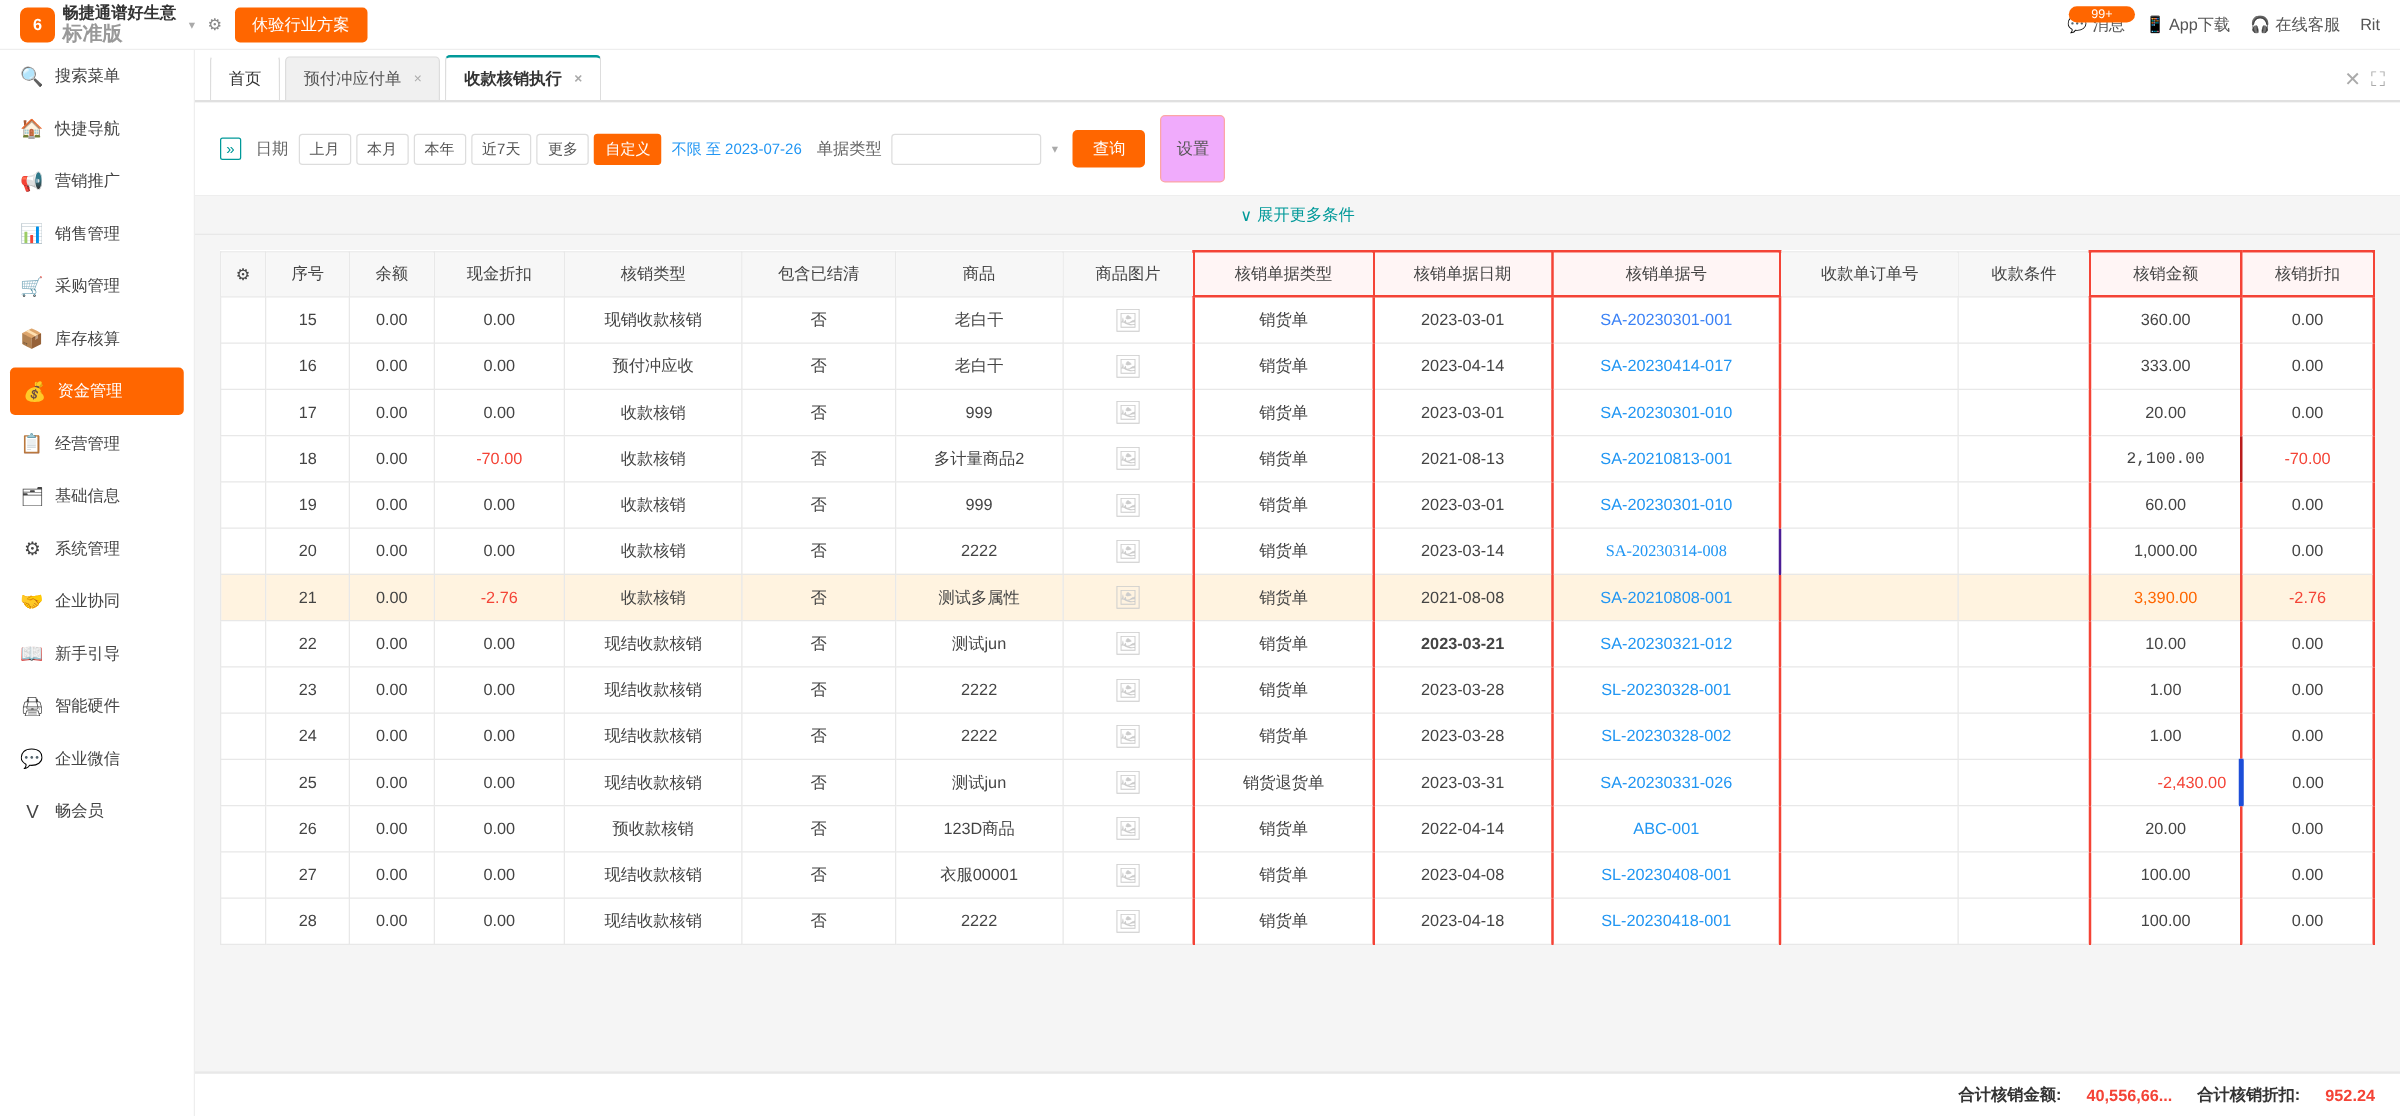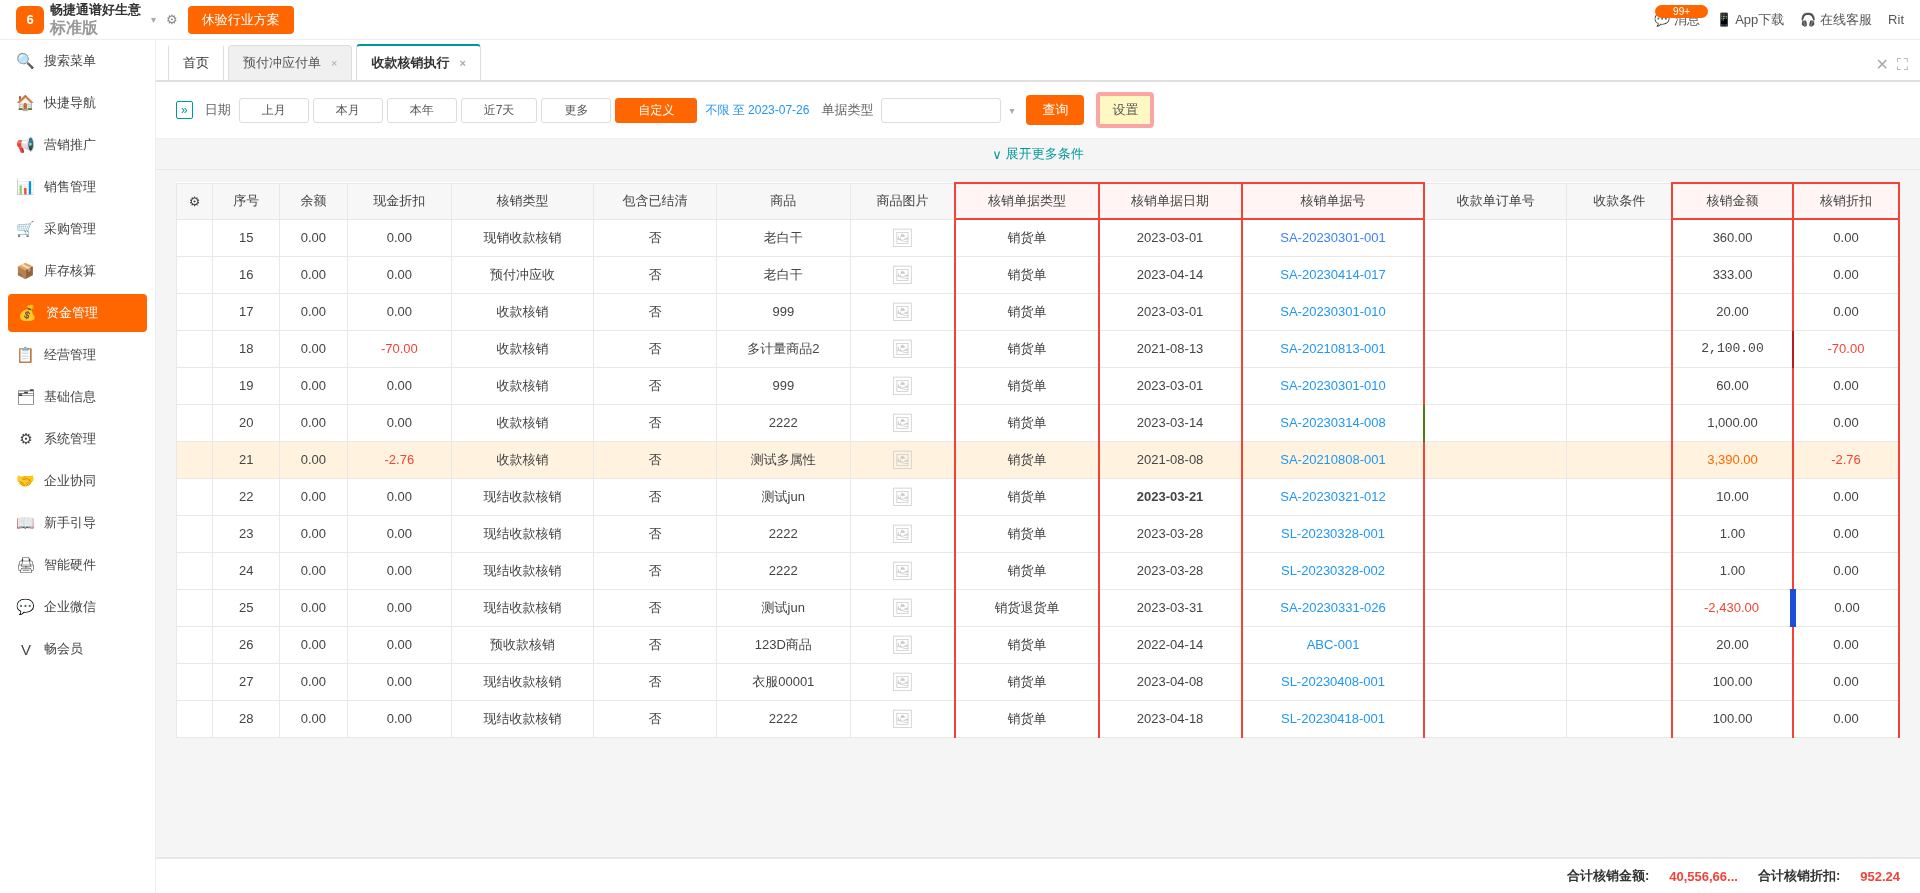--- a/index.html
+++ b/index.html
@@ -46,28 +46,28 @@
     .page-header { background: #fff; padding: 12px 20px; display: flex; align-items: center; justify-content: space-between; border-bottom: 1px solid #eee; }
     .page-title { font-size: 17px; font-weight: bold; color: #333; }
     .page-header-actions { display: flex; gap: 10px; }
     .export-btn, .refresh-btn { background: #fff; border: 1px solid #ddd; border-radius: 4px; padding: 5px 12px; cursor: pointer; color: #555; font-size: 13px; display: flex; align-items: center; gap: 4px; }
 
     
     .filter-bar { background: #fff; padding: 10px 20px; border-bottom: 1px solid #eee; display: flex; align-items: center; gap: 12px; flex-wrap: wrap; }
     .filter-row { display: flex; align-items: center; gap: 8px; }
     .filter-label { color: #666; white-space: nowrap; }
     .filter-btn-group { display: flex; gap: 4px; }
-    .filter-btn { border: 1px solid #ddd; background: #fff; border-radius: 3px; padding: 3px 22px; cursor: pointer; color: #555; font-size: 12px; text-align: center; }
+    .filter-btn { border: 1px solid #ddd; background: #fff; border-radius: 3px; padding: 3px 8px; cursor: pointer; color: #555; font-size: 12px; text-align: center; }
     .filter-btn.custom { background: #f60; color: #fff; border-color: #f60; }
     .filter-date-range { color: #2196F3; font-size: 12px; }
     .filter-input { border: 1px solid #ddd; border-radius: 3px; padding: 4px 10px; color: #555; min-width: 160px; outline: none; }
     .filter-dots { color: #aaa; letter-spacing: 2px; }
     .filter-select { border: 1px solid #ddd; border-radius: 3px; padding: 4px 24px 4px 8px; color: #555; background: #fff; appearance: none; cursor: pointer; min-width: 120px; outline: none; }
     .query-btn { background: #f60; color: #fff; border: none; border-radius: 4px; padding: 6px 16px; cursor: pointer; font-size: 13px; }
-    .settings-btn { background: #fef9c3; border: 4px solid #fca5a5; border-radius: 4px; padding: 5px 12px; cursor: pointer; color: #555; font-size: 13px; }
+    .settings-btn { background: #f0abfc; border: 1px solid #fca5a5; border-radius: 4px; padding: 17px 12px; cursor: pointer; color: #555; font-size: 13px; }
     .expand-bar { background: #f5f5f5; padding: 6px 20px; display: flex; align-items: center; justify-content: center; border-bottom: 1px solid #e8e8e8; }
     .expand-btn { background: none; border: none; color: #009999; cursor: pointer; display: flex; align-items: center; gap: 4px; font-size: 12px; }
 
     
     .table-container { flex: 1; overflow: auto; padding: 12px 20px 0; }
     .data-table { width: 100%; border-collapse: collapse; background: #fff; }
     .data-table th { background: #f7f7f7; border: 1px solid #e8e8e8; padding: 8px 10px; text-align: center; color: #444; font-weight: normal; white-space: nowrap; position: sticky; top: 0; z-index: 1; }
     .data-table td { border: 1px solid #e8e8e8; padding: 7px 10px; text-align: center; color: #444; white-space: nowrap; }
     .data-table tr.highlighted td { background: #fff3e0; }
     .col-settings { width: 36px; }
@@ -339,21 +339,21 @@
                 <td></td>
                 <td>20</td>
                 <td>0.00</td>
                 <td>0.00</td>
                 <td>收款核销</td>
                 <td>否</td>
                 <td>2222</td>
                 <td style="color:#ccc; font-size:18px;">🖼</td>
                 <td style="border-left: 2px solid #f44336; border-right: 2px solid #f44336;">销货单</td>
                 <td style="border-left: 2px solid #f44336; border-right: 2px solid #f44336;">2023-03-14</td>
-                <td style="color: #2196F3; cursor: pointer; border-left: 2px solid #f44336; border-right: 2px solid #4d7c0f;">SA-20230314-008</td>
+                <td style="color: #2196F3; cursor: pointer; border-left: 2px solid #f44336; border-right: 2px solid #4c1d95; font-family: Liberation Serif, serif;">SA-20230314-008</td>
                 <td></td>
                 <td></td>
                 <td style="border-left: 2px solid #f44336; border-right: 2px solid #f44336;">1,000.00</td>
                 <td style="border-left: 2px solid #f44336; border-right: 2px solid #f44336;">0.00</td>
               </tr>
               <tr class="highlighted">
                 <td></td>
                 <td>21</td>
                 <td>0.00</td>
                 <td style="color:#f44336;">-2.76</td>
@@ -427,21 +427,21 @@
                 <td>0.00</td>
                 <td>现结收款核销</td>
                 <td>否</td>
                 <td>测试jun</td>
                 <td style="color:#ccc; font-size:18px;">🖼</td>
                 <td style="border-left: 2px solid #f44336; border-right: 2px solid #f44336;">销货退货单</td>
                 <td style="border-left: 2px solid #f44336; border-right: 2px solid #f44336;">2023-03-31</td>
                 <td style="color: #2196F3; cursor: pointer; border-left: 2px solid #f44336; border-right: 2px solid #f44336;">SA-20230331-026</td>
                 <td></td>
                 <td></td>
-                <td style="color:#f44336;border-left: 2px solid #f44336; border-right: 6px solid #1d4ed8;">-2,430.00</td>
+                <td style="color:#f44336;border-left: 2px solid #f44336; border-right: 4px solid #1d4ed8; text-align: right;">-2,430.00</td>
                 <td style="border-left: 2px solid #f44336; border-right: 2px solid #f44336;">0.00</td>
               </tr>
               <tr>
                 <td></td>
                 <td>26</td>
                 <td>0.00</td>
                 <td>0.00</td>
                 <td>预收款核销</td>
                 <td>否</td>
                 <td>123D商品</td>

